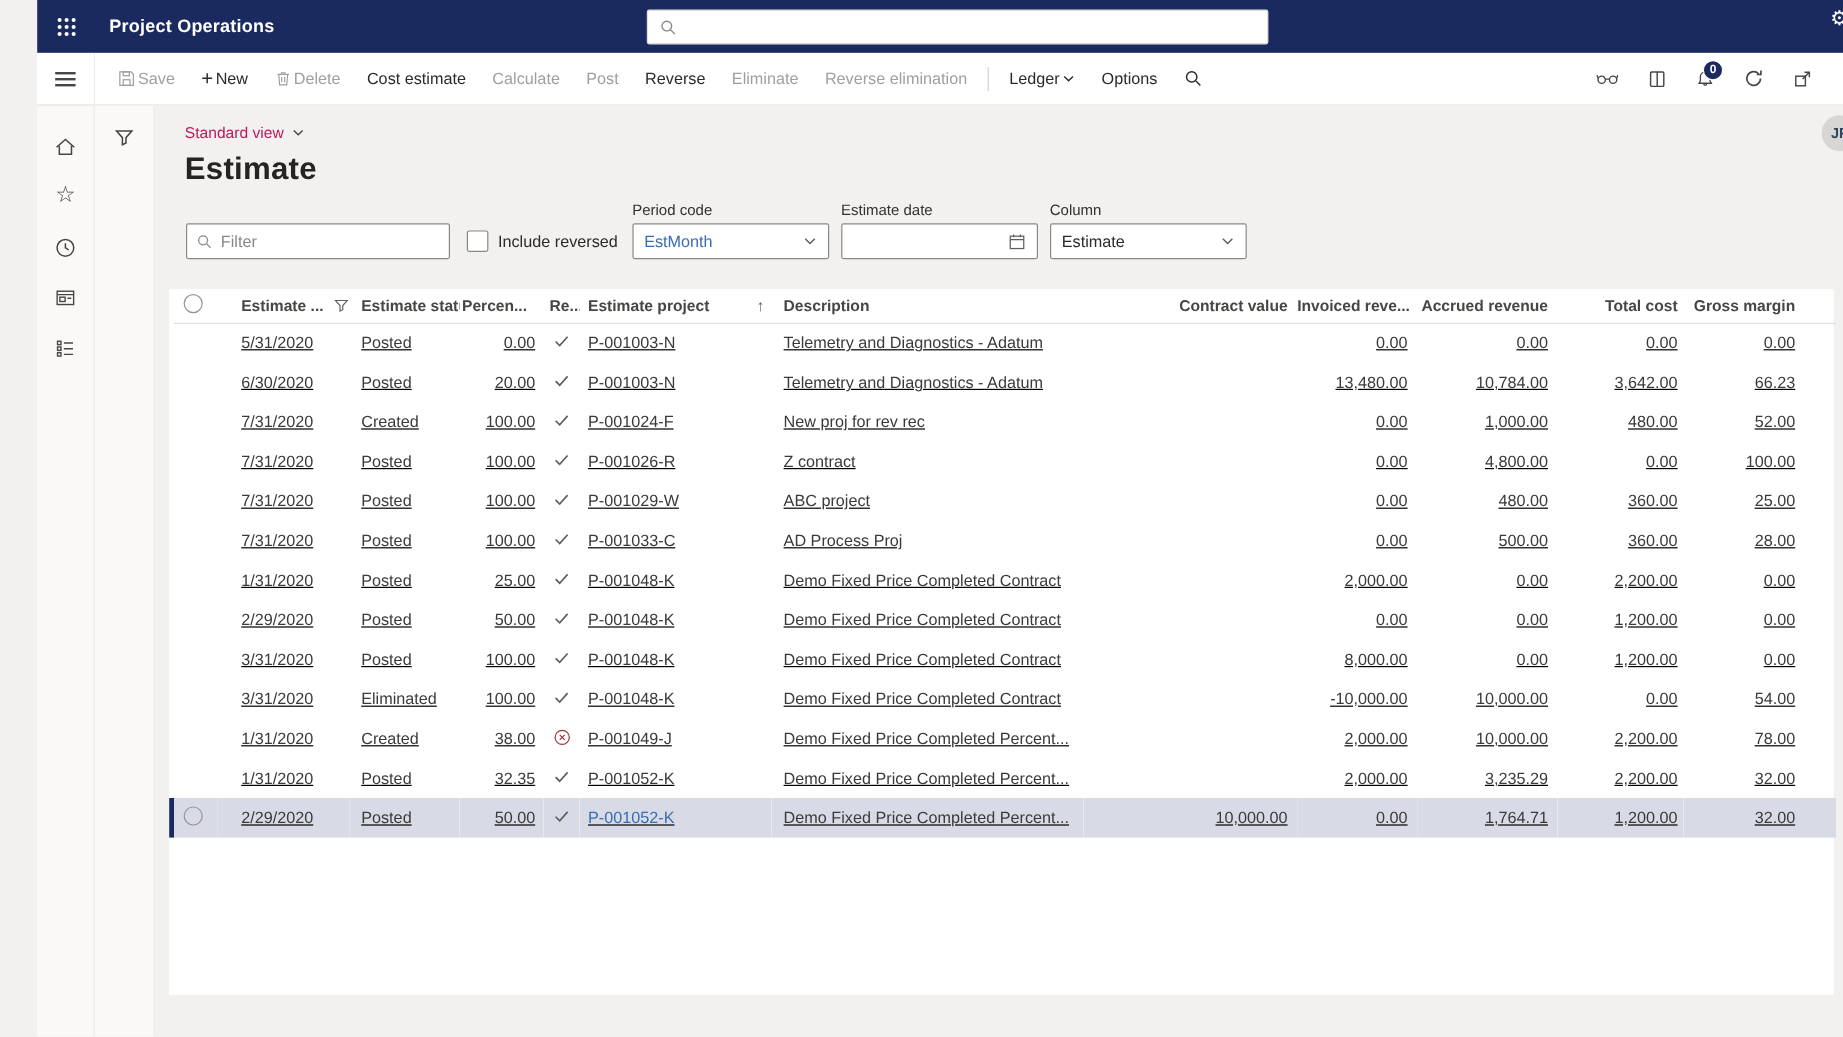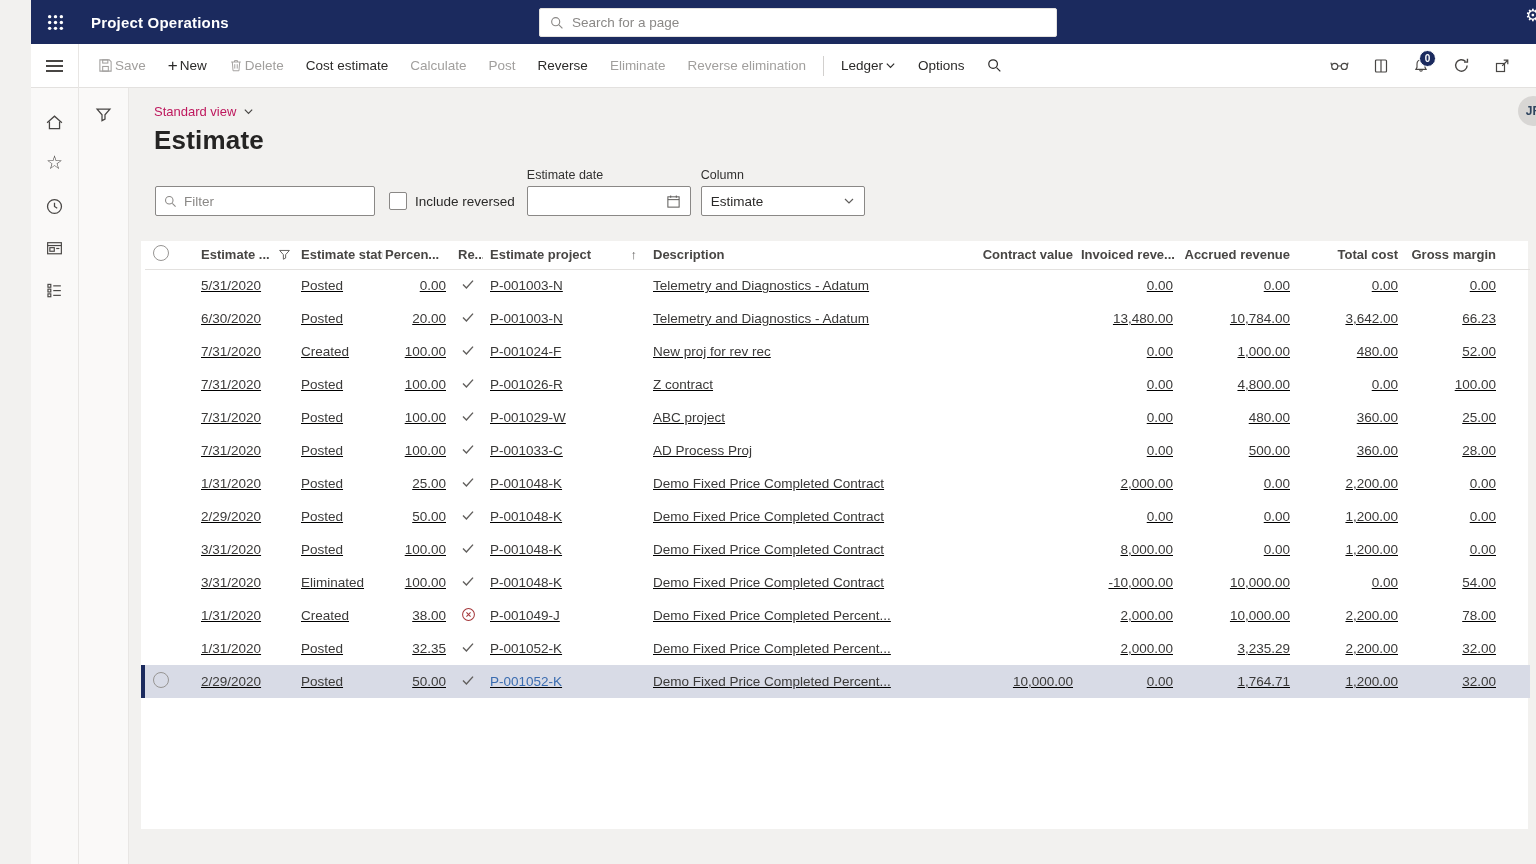--- a/index.html
+++ b/index.html
@@ -129,21 +129,20 @@
       </svg>
     </div>
     <div class="app-title">Project Operations</div>
     <div class="topsearch">
       <span style="display:flex">
         <svg width="14" height="14" viewBox="0 0 16 16">
             <circle cx="6.5" cy="6.5" r="4.6" fill="none" stroke="#8a8886" stroke-width="1.3"></circle>
             <line x1="10.2" y1="10.2" x2="14.2" y2="14.2" stroke="#8a8886" stroke-width="1.3"></line>
           </svg>
       </span>
-      <input placeholder="Search for a page" style="">
     </div>
     <div class="topright">
       <span class="env">USPM</span>
       <span class="tico">
         <svg width="18" height="18" viewBox="0 0 20 20" fill="none" stroke="#fff" stroke-width="1.3">
           <path d="M10 2.5c-2.9 0-5 2.2-5 5v4.2L3.6 14.2h12.8L15 11.7V7.5c0-2.8-2.1-5-5-5z"></path>
           <path d="M8.4 14.6c0 1.1.7 1.9 1.6 1.9s1.6-.8 1.6-1.9"></path>
         </svg>
         <span class="bell-badge">11</span>
       </span>
@@ -329,20 +328,31 @@
                 <svg width="13" height="13" viewBox="0 0 16 16">
                     <circle cx="6.5" cy="6.5" r="4.6" fill="none" stroke="#8a8886" stroke-width="1.3"></circle>
                     <line x1="10.2" y1="10.2" x2="14.2" y2="14.2" stroke="#8a8886" stroke-width="1.3"></line>
                   </svg>
               </span>
               <input placeholder="Filter" style="">
             </div>
             <div class="chkgroup">
               <span class="chk"></span>
               <span class="chklabel">Include reversed</span>
+            </div>
+            <div class="fgroup">
+              <span class="flabel">Period code</span>
+              <div class="combo">
+                <span class="val linkblue">EstMonth</span>
+                <span class="chev">
+                  <svg width="12" height="12" viewBox="0 0 12 12">
+                      <path d="M2 4l4 4 4-4" fill="none" stroke="#605e5c" stroke-width="1.2"></path>
+                    </svg>
+                </span>
+              </div>
             </div>
             <div class="fgroup">
               <span class="flabel">Estimate date</span>
               <div class="combo">
                 <span class="val"></span>
                 <span class="cal">
                   <svg width="15" height="15" viewBox="0 0 16 16" fill="none" stroke="#605e5c" stroke-width="1.1">
                       <rect x="2" y="3" width="12" height="11"></rect>
                       <line x1="2" y1="6" x2="14" y2="6"></line>
                       <line x1="5" y1="1.6" x2="5" y2="4"></line>

